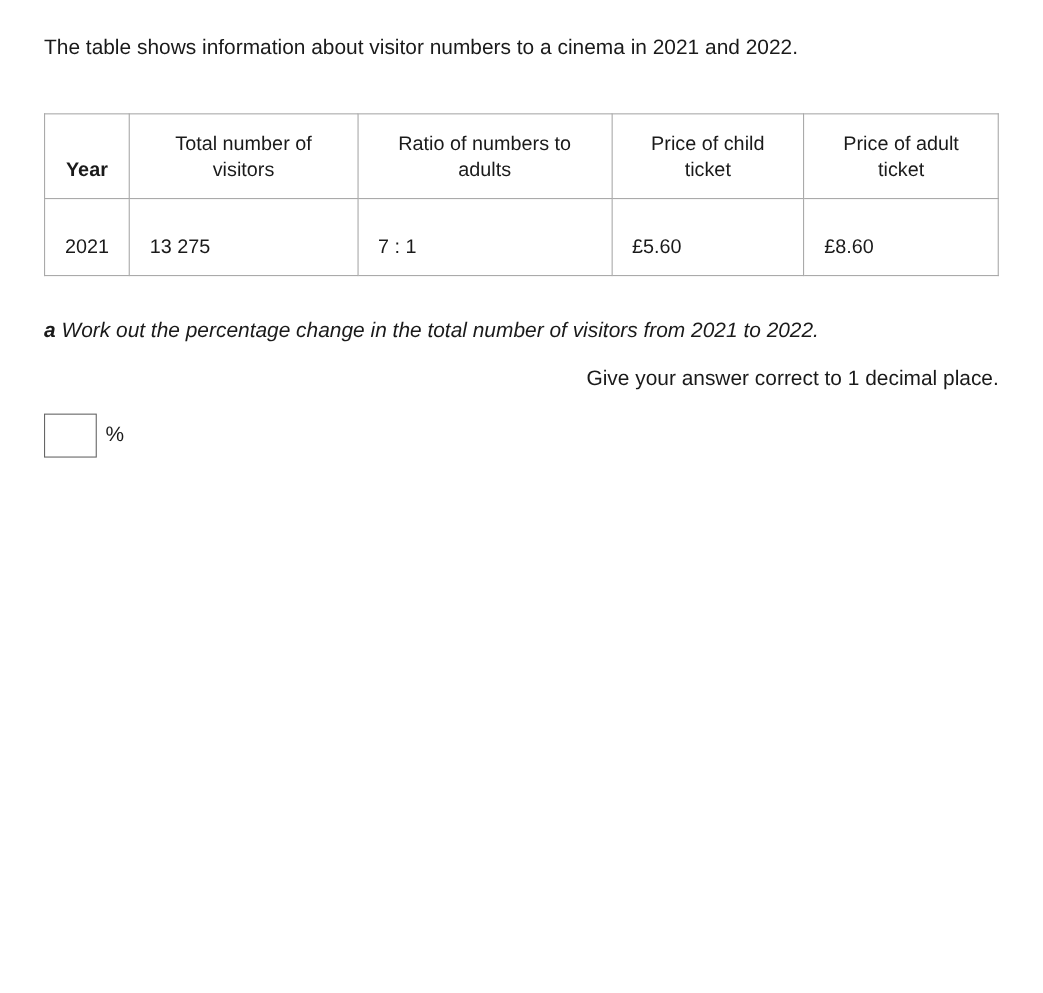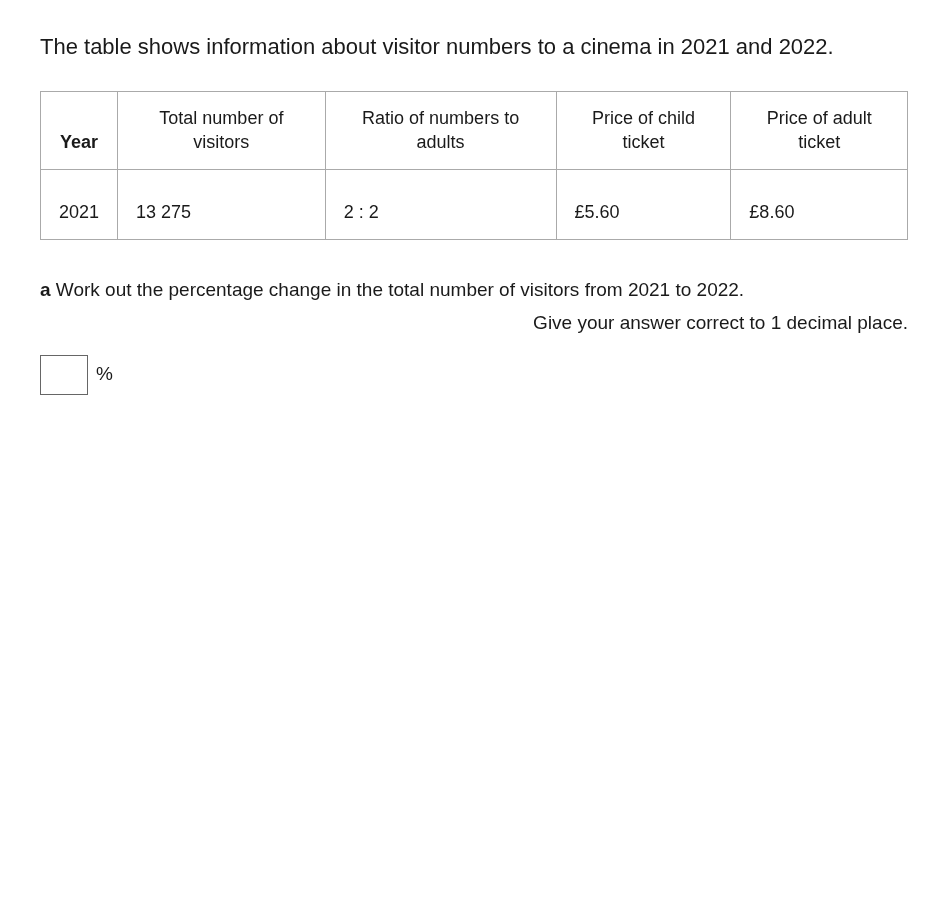--- a/index.html
+++ b/index.html
@@ -13,22 +13,22 @@
       background: #ffffff;
       color: #1a1a1a;
       width: 948px;
       min-height: 903px;
       padding: 30px 40px;
       font-size: 18px;
       line-height: 1.4;
     }
 
     .intro-text {
-      margin-bottom: 28px;
-      font-size: 22px;
+      margin-bottom: 44px;
+      font-size: 19px;
       line-height: 1.5;
     }
 
     .data-table {
       border-collapse: collapse;
       width: 100%;
       border: 1px solid #aaa;
       margin-bottom: 36px;
     }
 
@@ -61,21 +61,22 @@
       padding-left: 37px;
     }
 
     .question-section {
       margin-top: 10px;
     }
 
     .question-text {
       font-size: 19px;
       line-height: 1.5;
-      margin-bottom: 6px;
+      margin-bottom: 16px;
+      font-style: italic;
     }
 
     .question-text .part-label {
       font-weight: bold;
     }
 
     .decimal-note {
       font-size: 19px;
       margin-bottom: 18px;
       text-align: right;
@@ -112,21 +113,21 @@
       <th>Total number of visitors</th>
       <th>Ratio of numbers to adults</th>
       <th>Price of child ticket</th>
       <th>Price of adult ticket</th>
     </tr>
   </thead>
   <tbody id="table-body">
   <tr>
         <td>2021</td>
         <td>13 275</td>
-        <td>2 : 2</td>
+        <td>7 : 1</td>
         <td>£5.60</td>
         <td>£8.60</td>
       </tr>
     </tbody>
 </table>
 
 <div class="question-section">
   <p class="question-text">
     <span class="part-label">a</span>
     <span> </span><span>Work out the percentage change in the total number of visitors from 2021 to 2022.</span>

